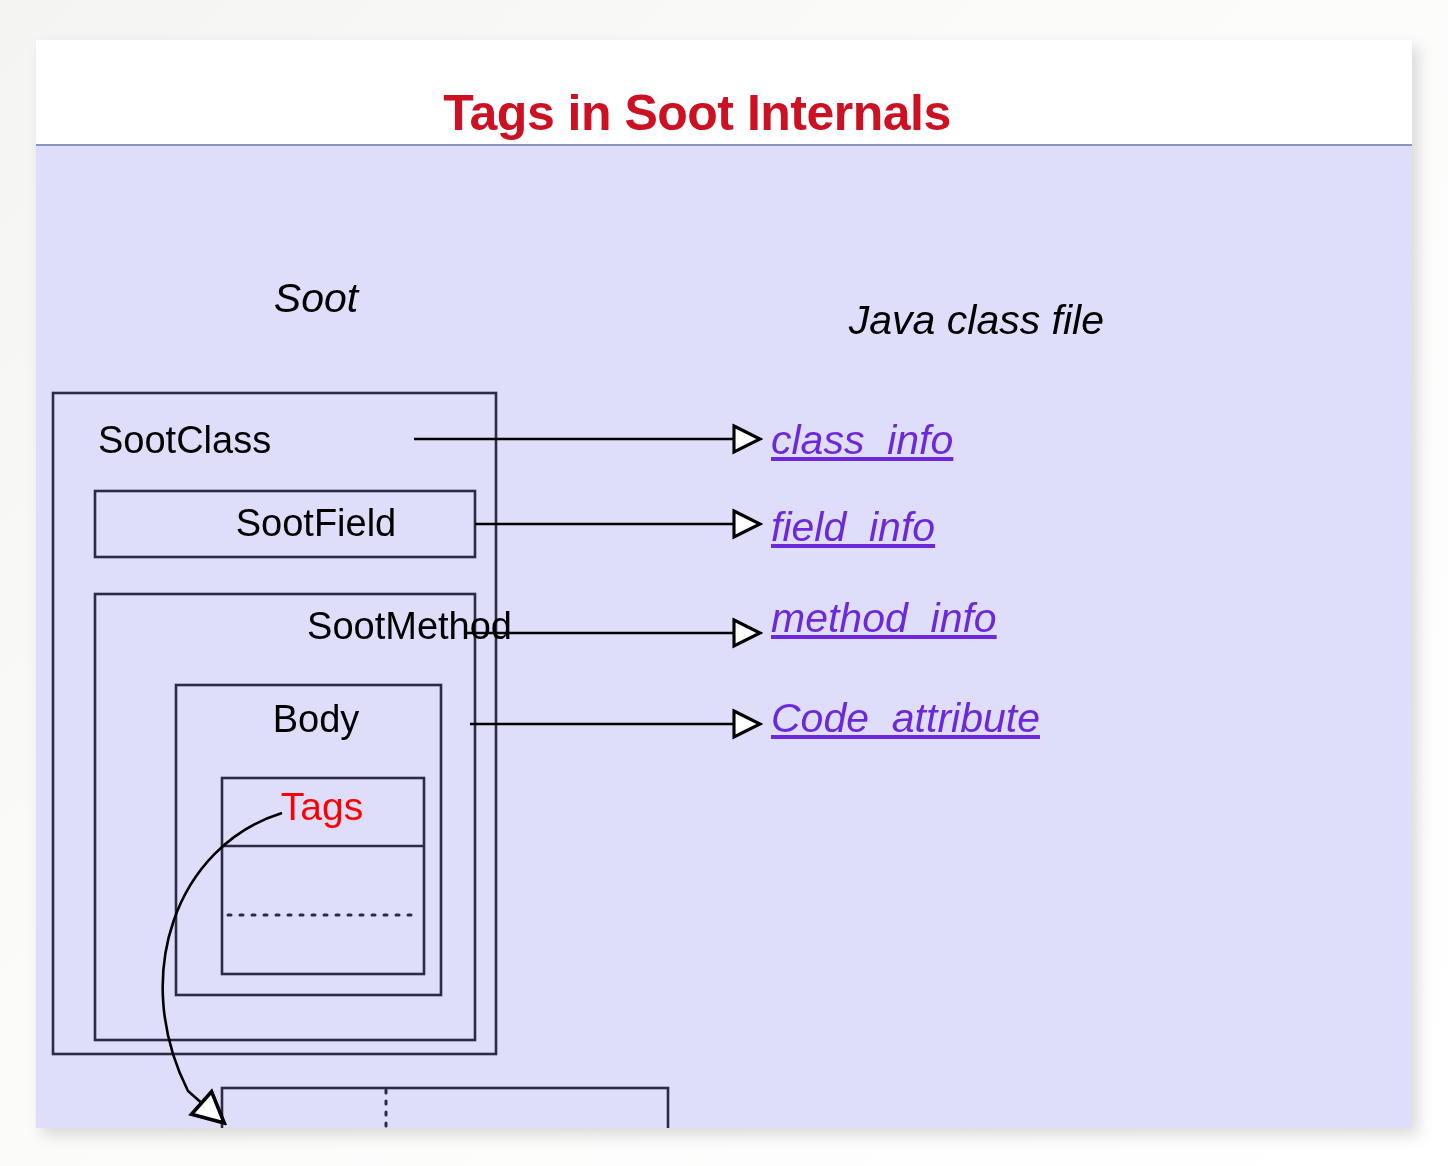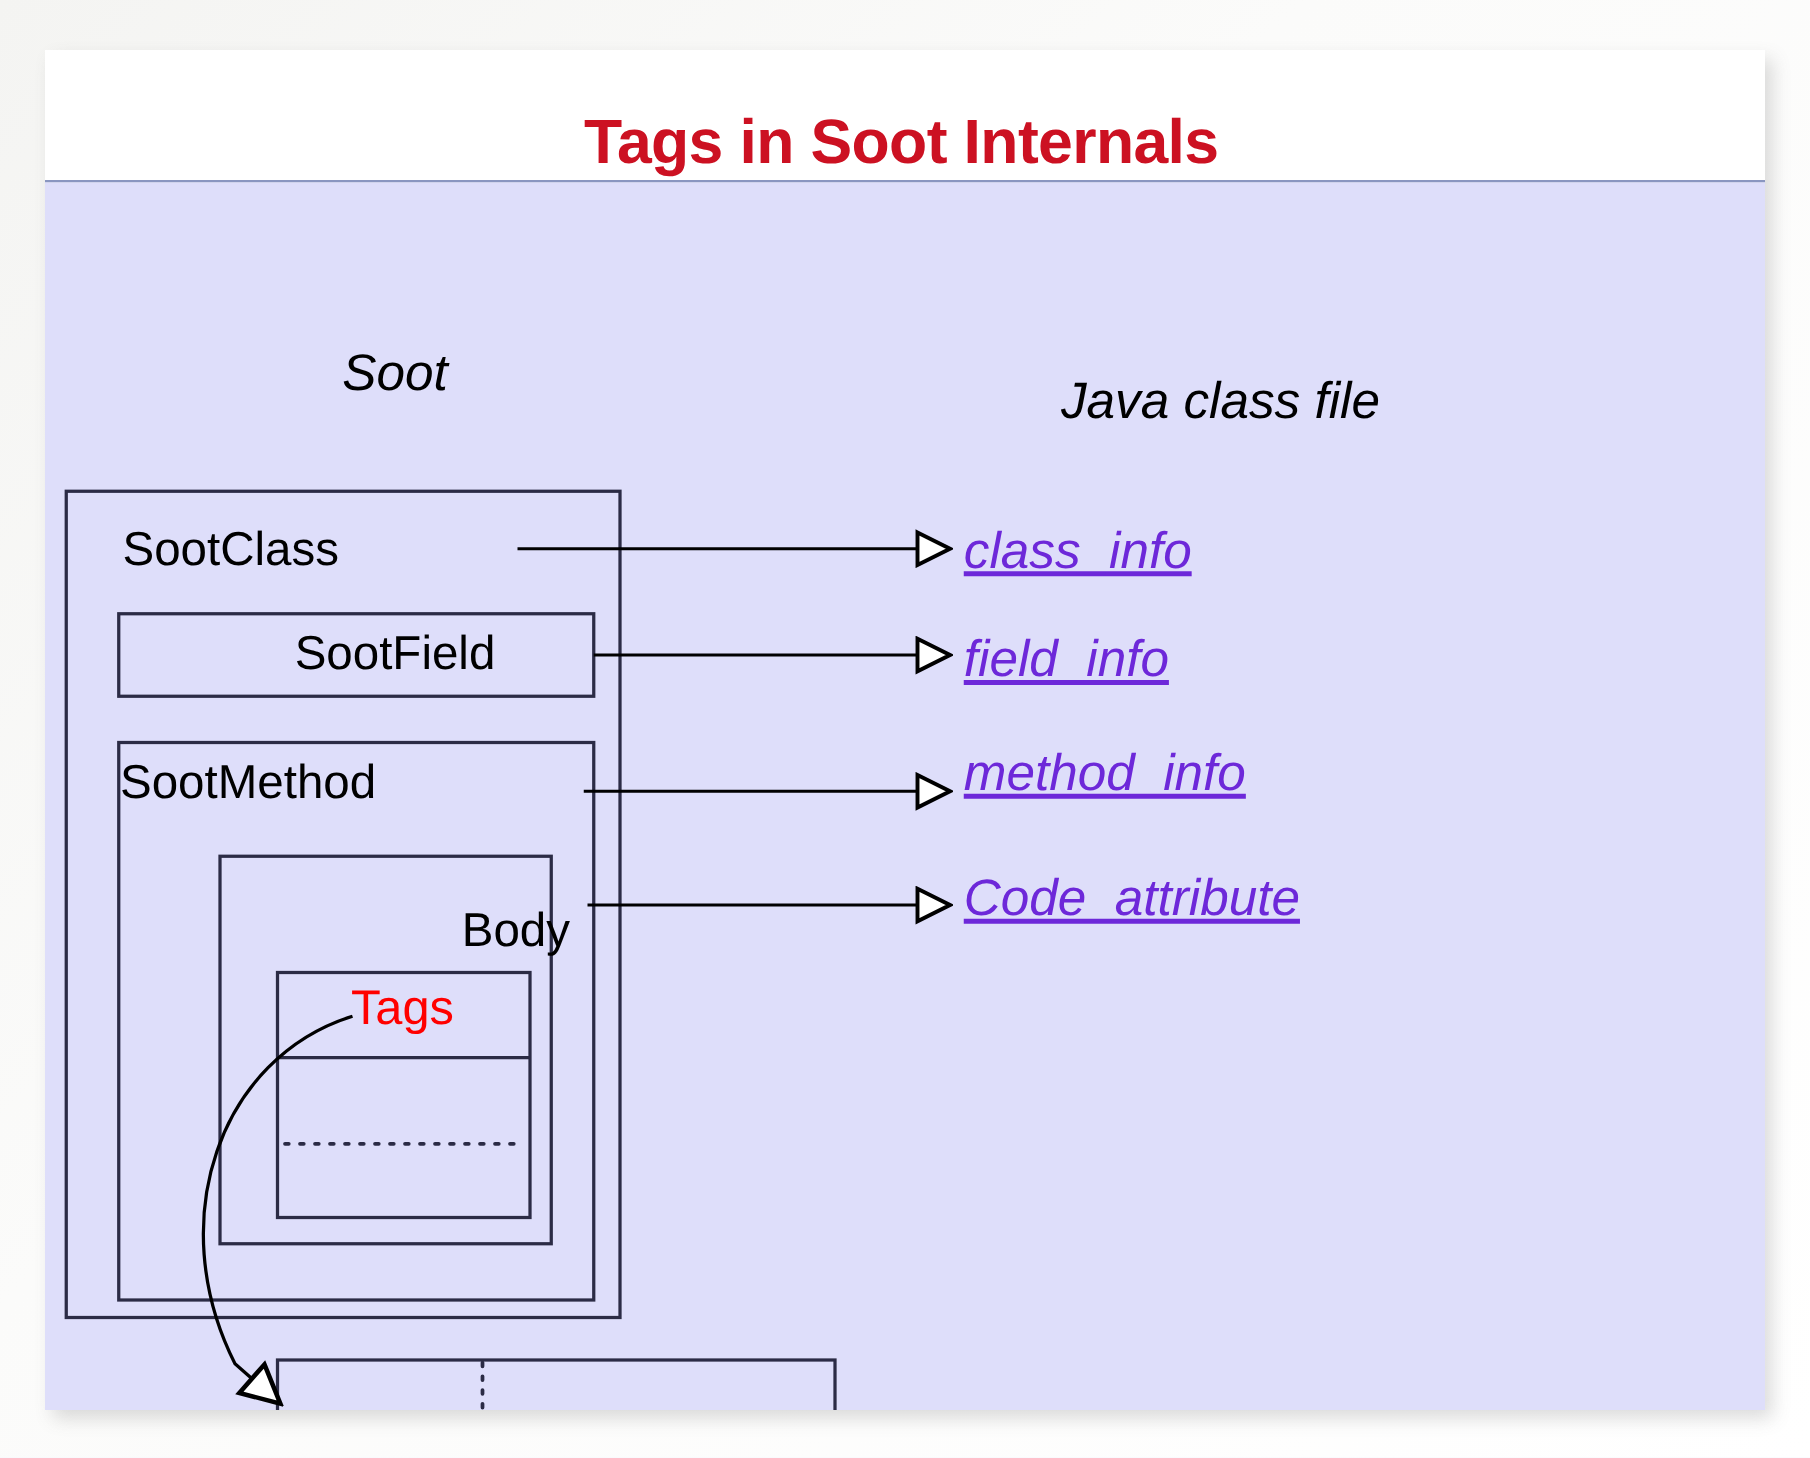--- a/index.html
+++ b/index.html
@@ -43,21 +43,20 @@
     position: absolute;
     left: 0; top: 48px;
     width: 1322px;
     text-align: center;
     font-size: 50px;
     font-weight: bold;
     color: #cc1122;
     letter-spacing: -0.5px;
     line-height: 1;
     white-space: nowrap;
-    padding-left: 24px;
   }
   #title-rule {
     position: absolute;
     left: 0; top: 104px;
     width: 1376px;
     height: 2px;
     background: #8a96c0;
   }
 
   
@@ -94,22 +93,22 @@
     position: absolute;
     font-size: 38px;
     color: #000000;
     white-space: nowrap;
     line-height: 1;
   }
   .box-label.red { color: #ff0000; }
 
   #label-sootclass  { left: 62px;  top: 275px; }
   #label-sootfield  { left: 120px; top: 358px; width: 320px; text-align: center; }
-  #label-sootmethod { left: 60px;  top: 461px; width: 380px; text-align: left; }
-  #label-body       { left: 140px; top: 580px; width: 280px; text-align: right; }
+  #label-sootmethod { left: 60px;  top: 461px; width: 380px; text-align: right; padding-left: 36px; }
+  #label-body       { left: 140px; top: 554px; width: 280px; text-align: center; }
   #label-unit       { left: 186px; top: 641px; width: 200px; text-align: center; font-size: 39px; }
   #label-valuebox   { left: 390px; top: 950px; width: 260px; text-align: center; font-size: 39px; }
 
   
   .rhs-label {
     position: absolute;
     font-style: italic;
     font-size: 41px;
     color: #6d28d9;
     white-space: nowrap;

